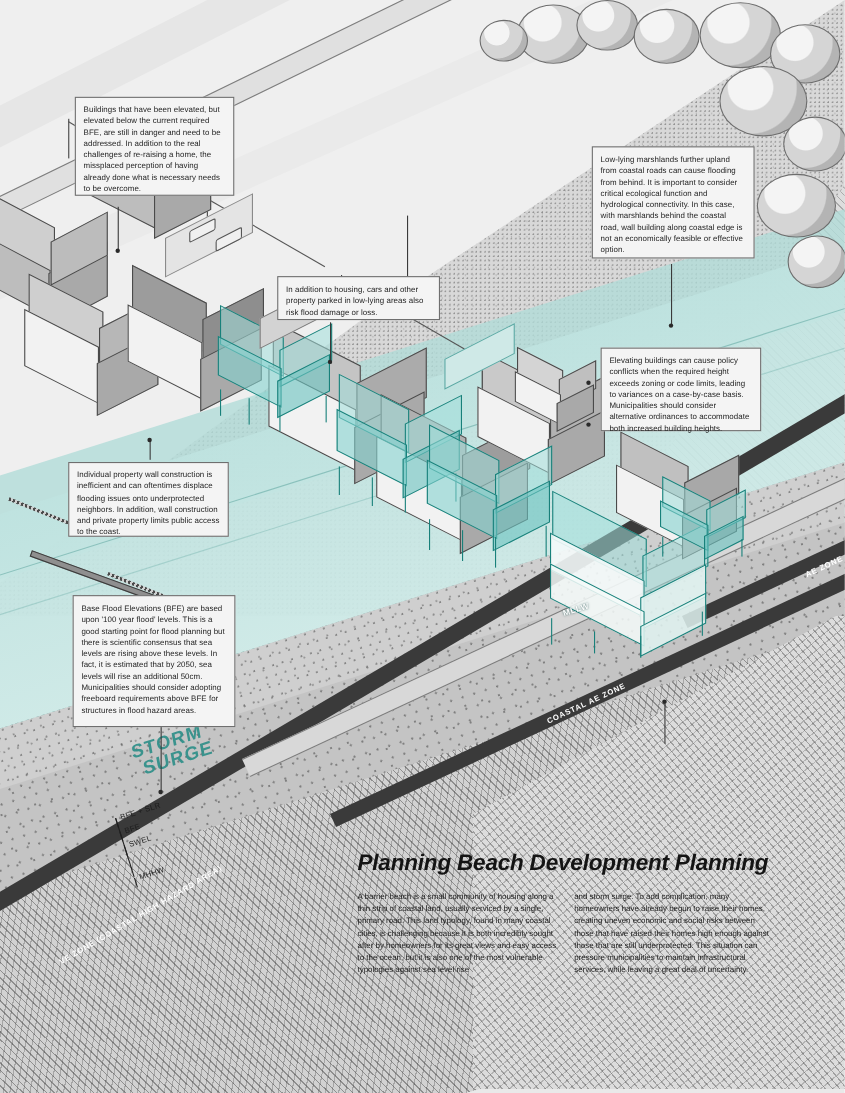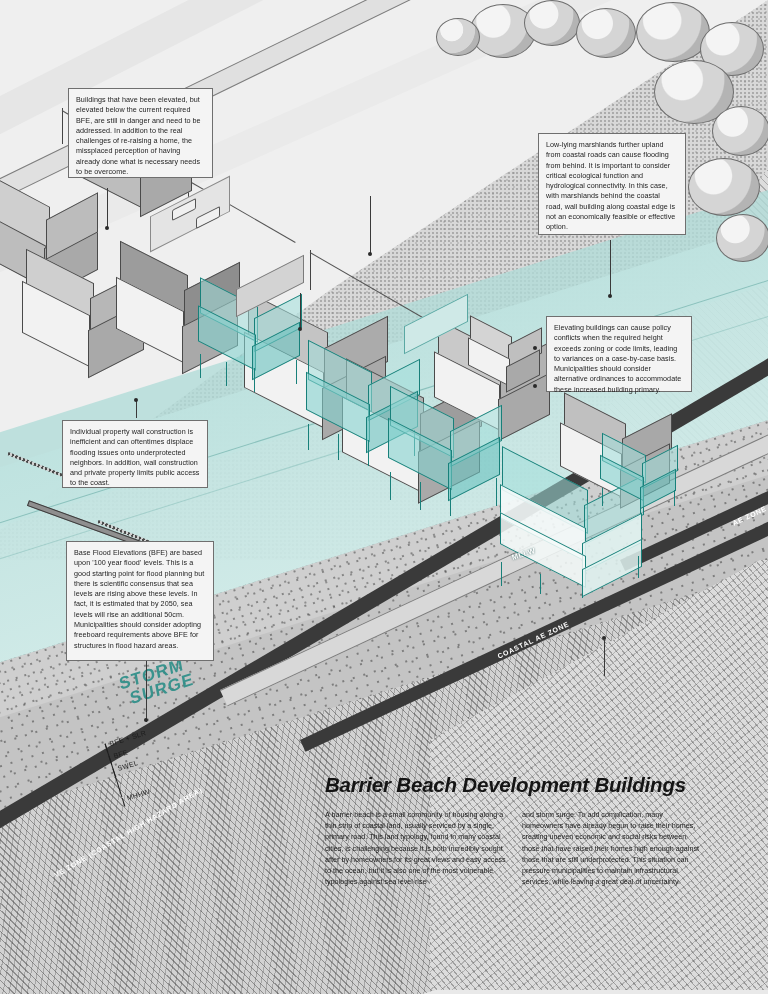--- a/index.html
+++ b/index.html
@@ -567,29 +567,30 @@
   <div class="leader-dot" style="left:144px; top:718px;"></div>
 
   <div class="leader" style="left:604px; top:640px; height:36px;"></div>
   <div class="leader-dot" style="left:602px; top:636px;"></div>
 
   <div class="callout" style="left:68px; top:88px; width:145px; height:90px;">Buildings that have been elevated, but elevated below the current required BFE, are still in danger and need to be addressed. In addition to the real challenges of re-raising a home, the missplaced perception of having already done what is necessary needs to be overcome.</div>
 
 
   <div class="callout" style="left:538px; top:133px; width:148px; height:102px;">Low-lying marshlands further upland from coastal roads can cause flooding from behind. It is important to consider critical ecological function and hydrological connectivity. In this case, with marshlands behind the coastal road, wall building along coastal edge is not an economically feasible or effective option.</div>
 
-
-  <div class="callout" style="left:546px; top:316px; width:146px; height:76px;">Elevating buildings can cause policy conflicts when the required height exceeds zoning or code limits, leading to variances on a case-by-case basis. Municipalities should consider alternative ordinances to accommodate these increased building primary.</div>
+  <div class="callout" style="left:252px; top:251px; width:148px; height:40px;">In addition to housing, cars and other property parked in low-lying areas also risk flood damage or loss.</div>
+
+  <div class="callout" style="left:546px; top:316px; width:146px; height:76px;">Elevating buildings can cause policy conflicts when the required height exceeds zoning or code limits, leading to variances on a case-by-case basis. Municipalities should consider alternative ordinances to accommodate both increased building heights.</div>
 
   <div class="callout" style="left:62px; top:420px; width:146px; height:68px;">Individual property wall construction is inefficient and can oftentimes displace flooding issues onto underprotected neighbors. In addition, wall construction and private property limits public access to the coast.</div>
 
   <div class="callout" style="left:66px; top:541px; width:148px; height:120px;">Base Flood Elevations (BFE) are based upon '100 year flood' levels. This is a good starting point for flood planning but there is scientific consensus that sea levels are rising above these levels. In fact, it is estimated that by 2050, sea levels will rise an additional 50cm. Municipalities should consider adopting freeboard requirements above BFE for structures in flood hazard areas.</div>
 
 
   <div id="title-block">
-    <h1 id="main-title">Barrier Beach Development Buildings</h1>
+    <h1 id="main-title">Planning Beach Development Planning</h1>
     <div id="title-cols">
       <div class="title-col">A barrier beach is a small community of housing along a thin strip of coastal land, usually serviced by a single, primary road. This land typology, found in many coastal cities, is challenging because it is both incredibly sought after by homeowners for its great views and easy access to the ocean, but it is also one of the most vulnerable typologies against sea level rise</div>
       <div class="title-col">and storm surge. To add complication, many homeowners have already begun to raise their homes, creating uneven economic and social risks between those that have raised their homes high enough against those that are still underprotected. This situation can pressure municipalities to maintain infrastructural services, while leaving a great deal of uncertainty.</div>
     </div>
   </div>
 
 </div>
 
 </body></html>

